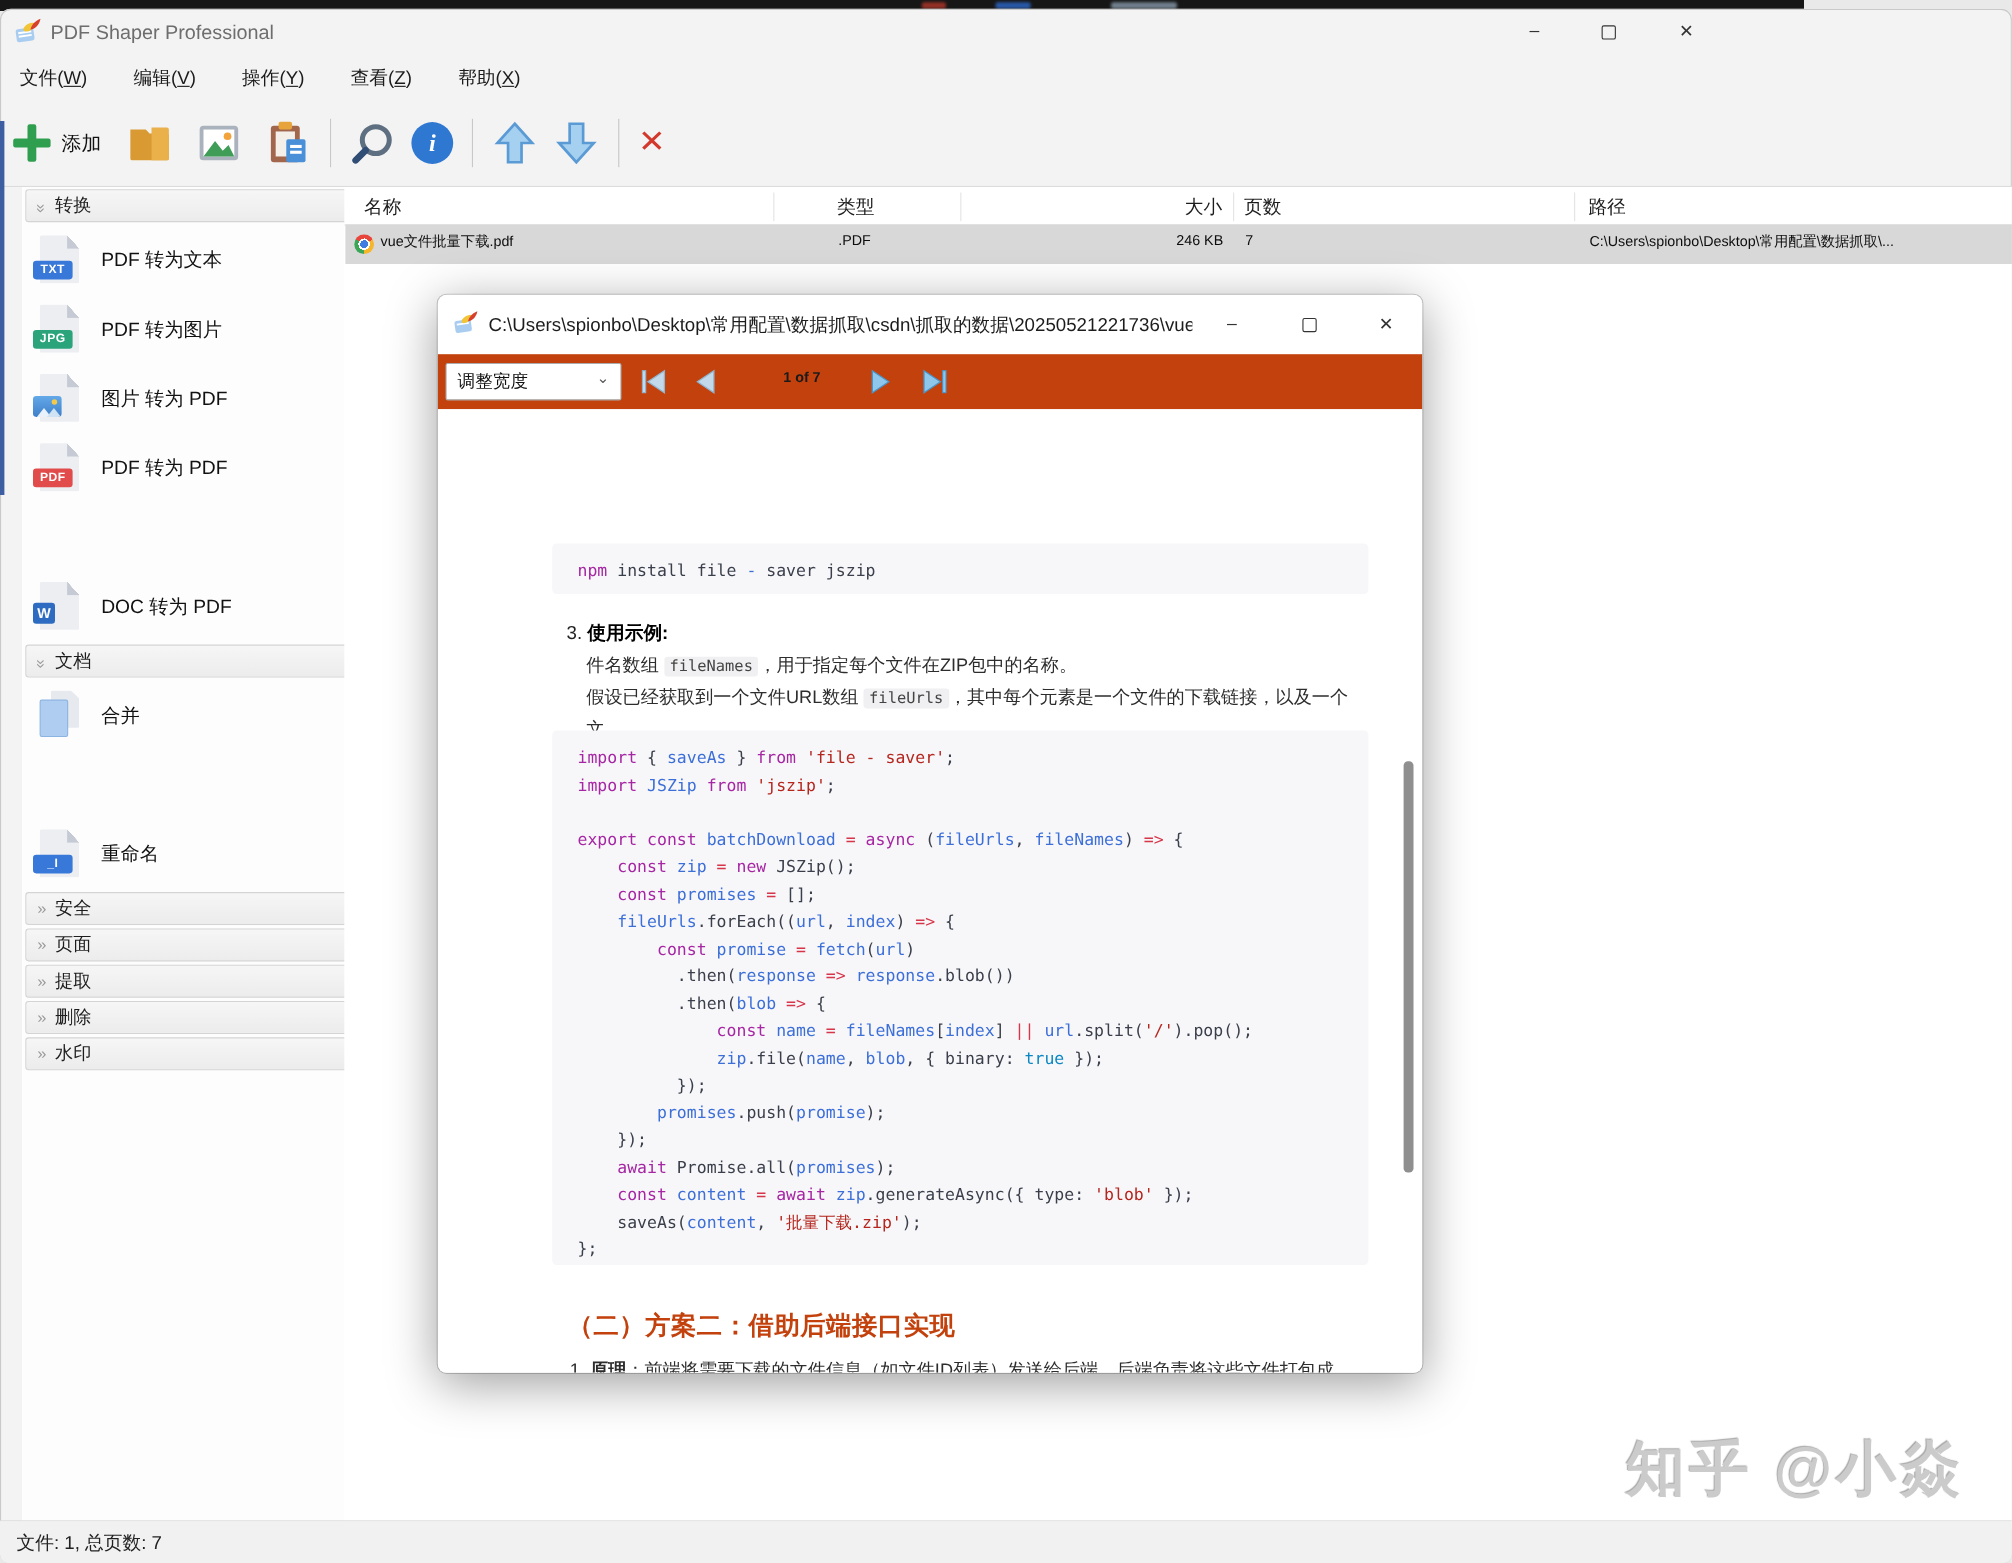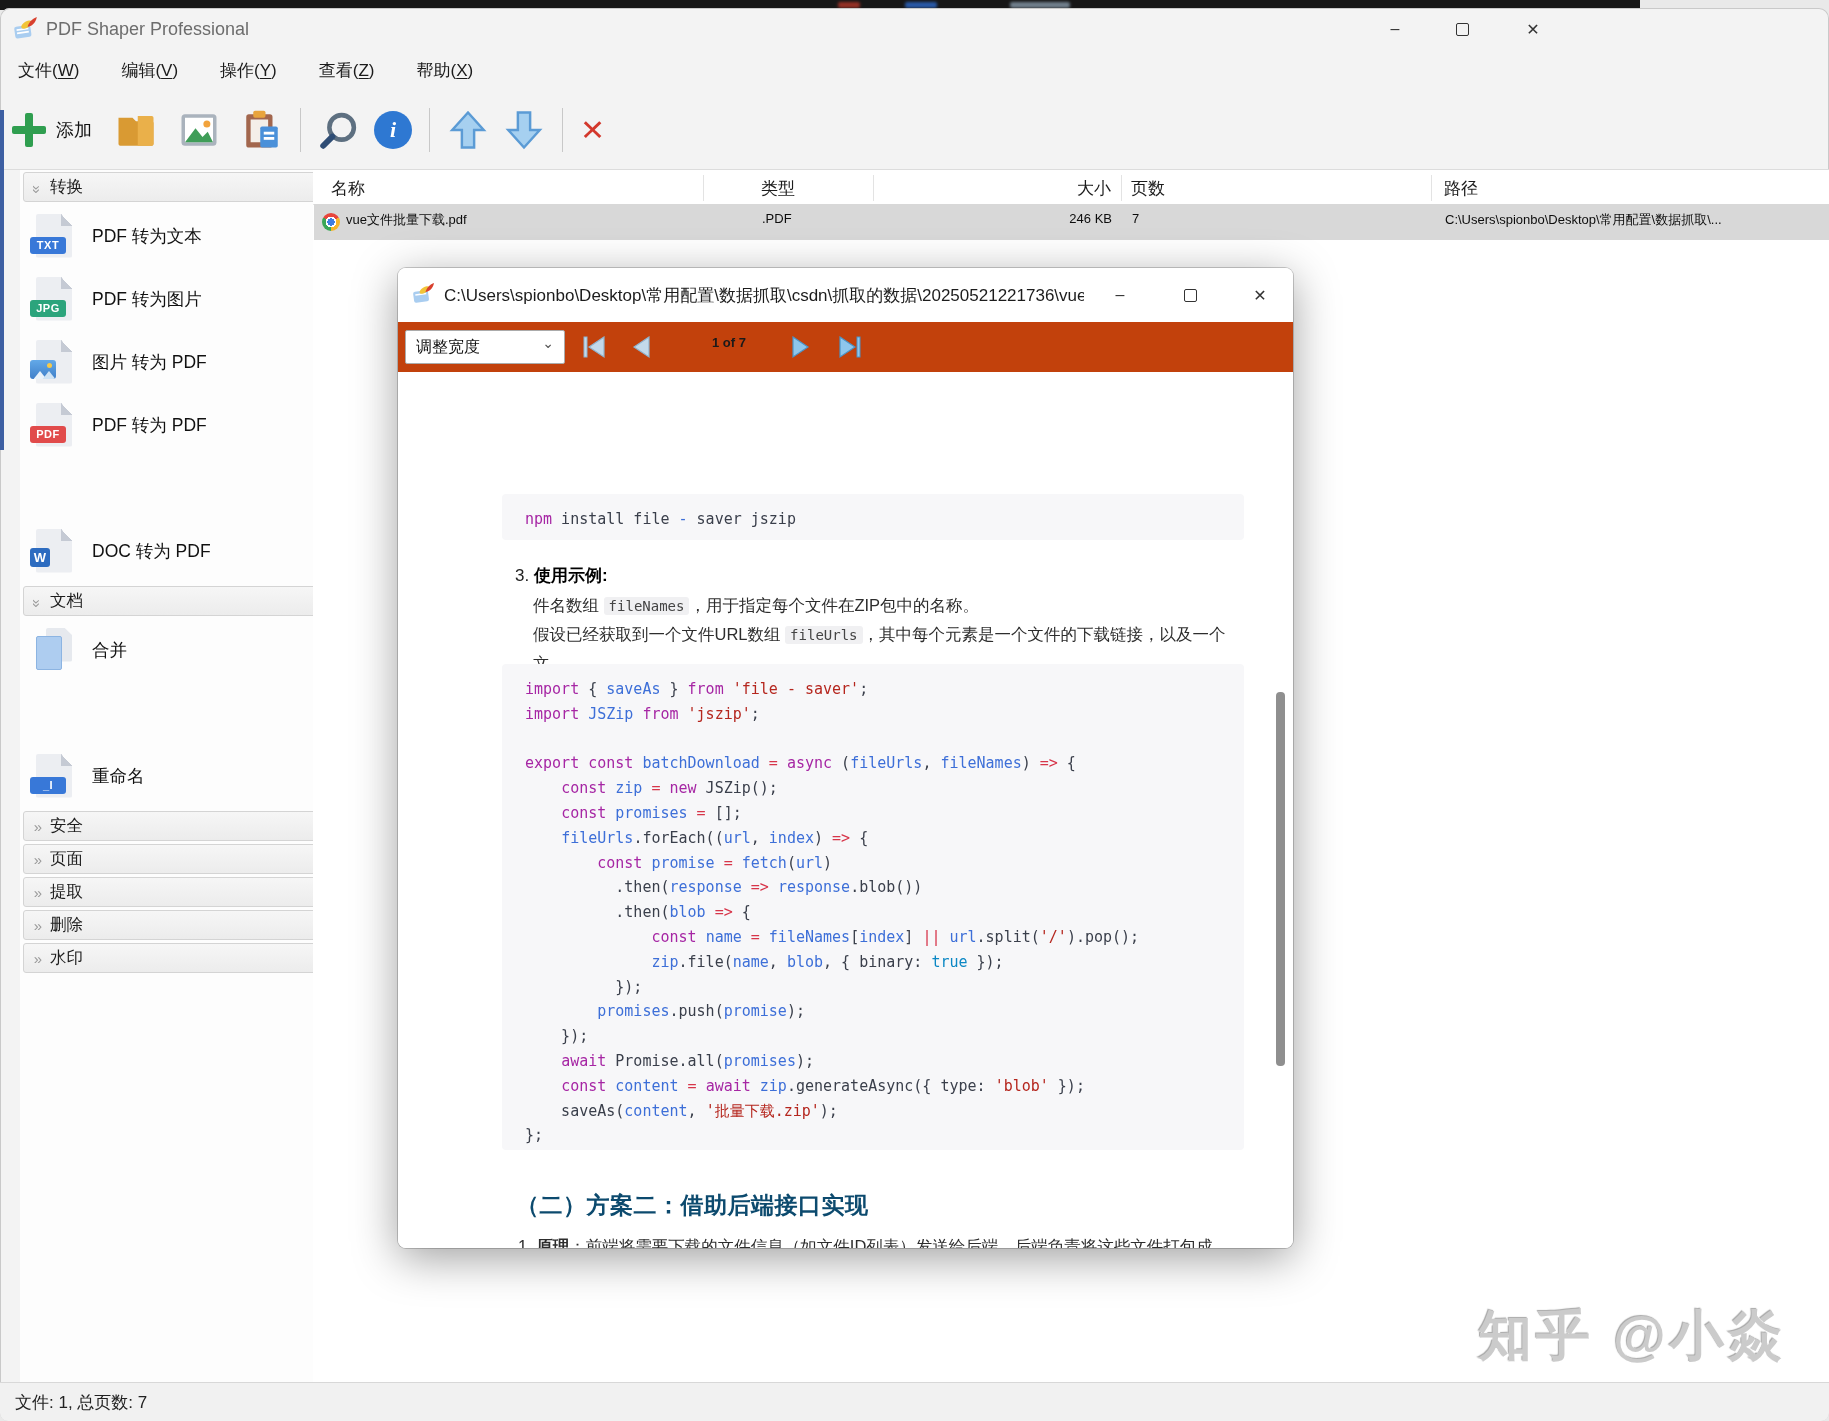--- a/index.html
+++ b/index.html
@@ -106,21 +106,21 @@
   .cb1{left:104px;top:122px;width:742px;height:46px;}
   .cb1 pre{padding-top:13px;}
   .cb2{left:104px;top:292px;width:742px;height:486px;}
   .tk-k{color:#a626a4;} .tk-b{color:#3d6fd8;} .tk-s{color:#b5261e;}
   .tk-o{color:#d7354a;} .tk-p{color:#3a3f4b;} .tk-t{color:#0b87c4;}
   .doc-li-head{position:absolute;left:117px;top:192px;font-size:17px;color:#222;}
   .doc-li-head b{color:#000;margin-top:32px;}
   .doc-para{position:absolute;left:135px;top:219px;width:700px;font-size:16.5px;line-height:28px;color:#2d2d2d;}
   .chip{font-family:"DejaVu Sans Mono","Liberation Mono",monospace;font-size:14px;background:#f0f0f2;
         border-radius:3px;padding:1px 5px;color:#444;}
-  .doc-h2{position:absolute;left:118px;top:818px;font-size:23px;font-weight:bold;color:#0c4a6e;letter-spacing:.5px;}
+  .doc-h2{position:absolute;left:118px;top:818px;font-size:23px;font-weight:bold;color:#c2410c;letter-spacing:.5px;}
   .doc-list2{position:absolute;left:120px;top:861px;width:700px;font-size:16.5px;line-height:27.3px;color:#2d2d2d;}
   .pv-scroll{position:absolute;left:878px;top:320px;width:9px;height:374px;background:#8f8f8f;border-radius:4px;}
 
   
   .ic40{width:42px;height:42px;}
   .info-ic{width:38px;height:38px;border-radius:50%;background:#2e78d2;color:#fff;display:flex;
            align-items:center;justify-content:center;font-size:22px;font-weight:bold;font-family:"Liberation Serif",serif;font-style:italic;}
 
   .watermark{position:absolute;left:1478px;top:1300px;font-size:54px;font-weight:bold;color:#cbcbcb;
              letter-spacing:4px;z-index:20;text-shadow:2px 2px 1px #ffffff,-1px -1px 1px #a8a8a8;}

